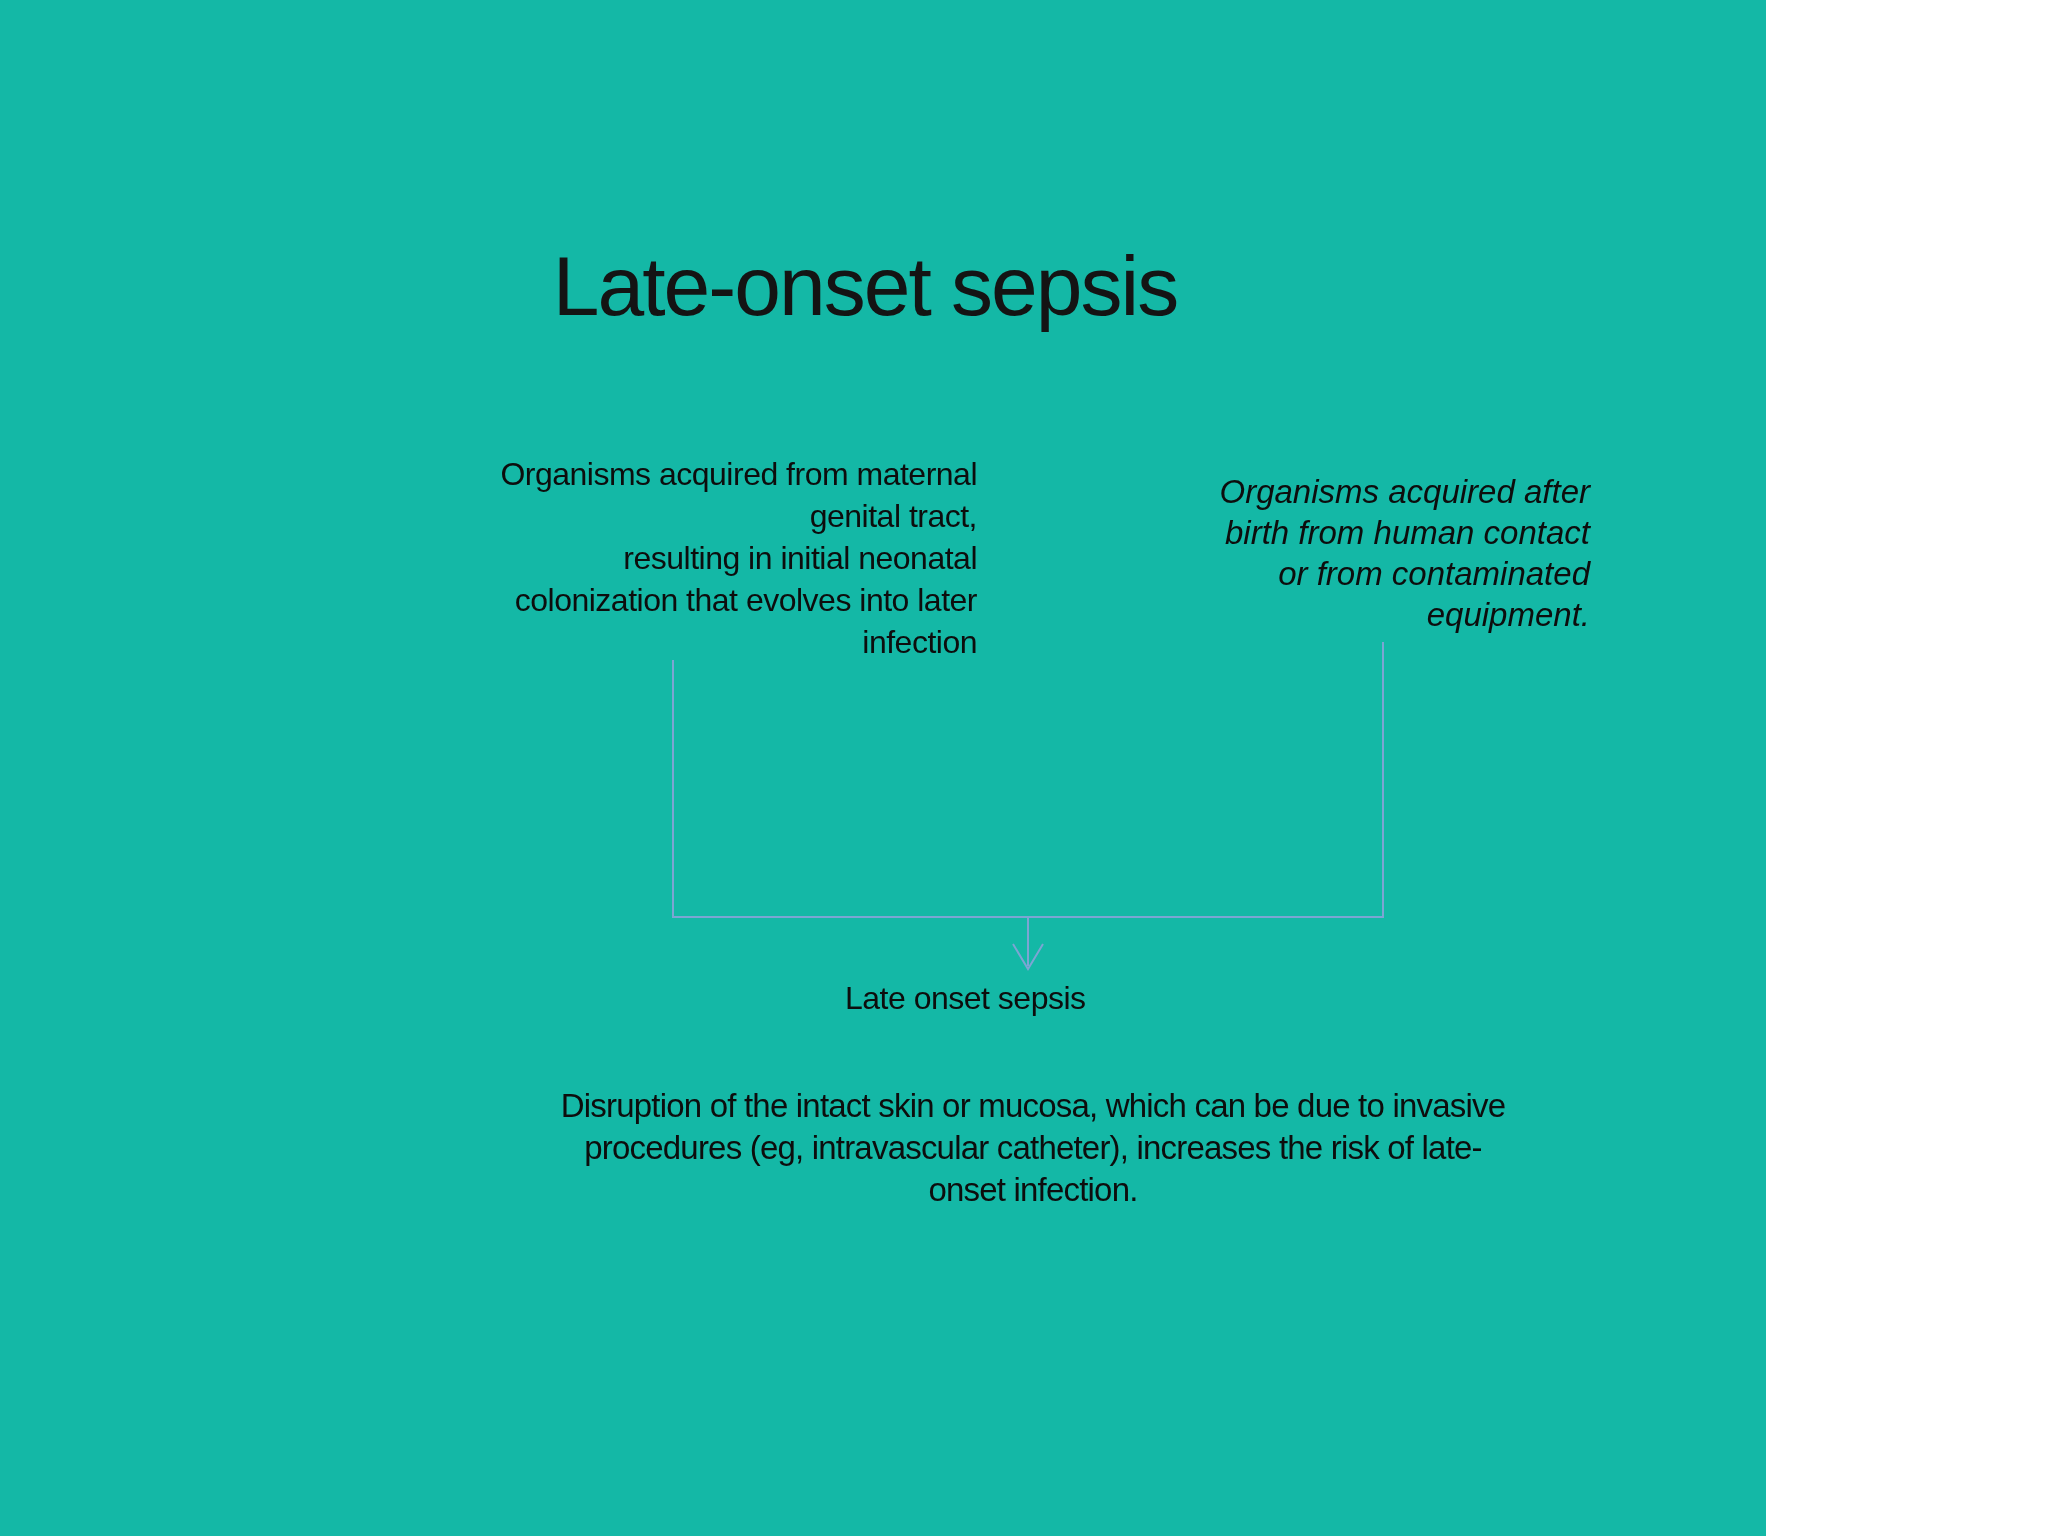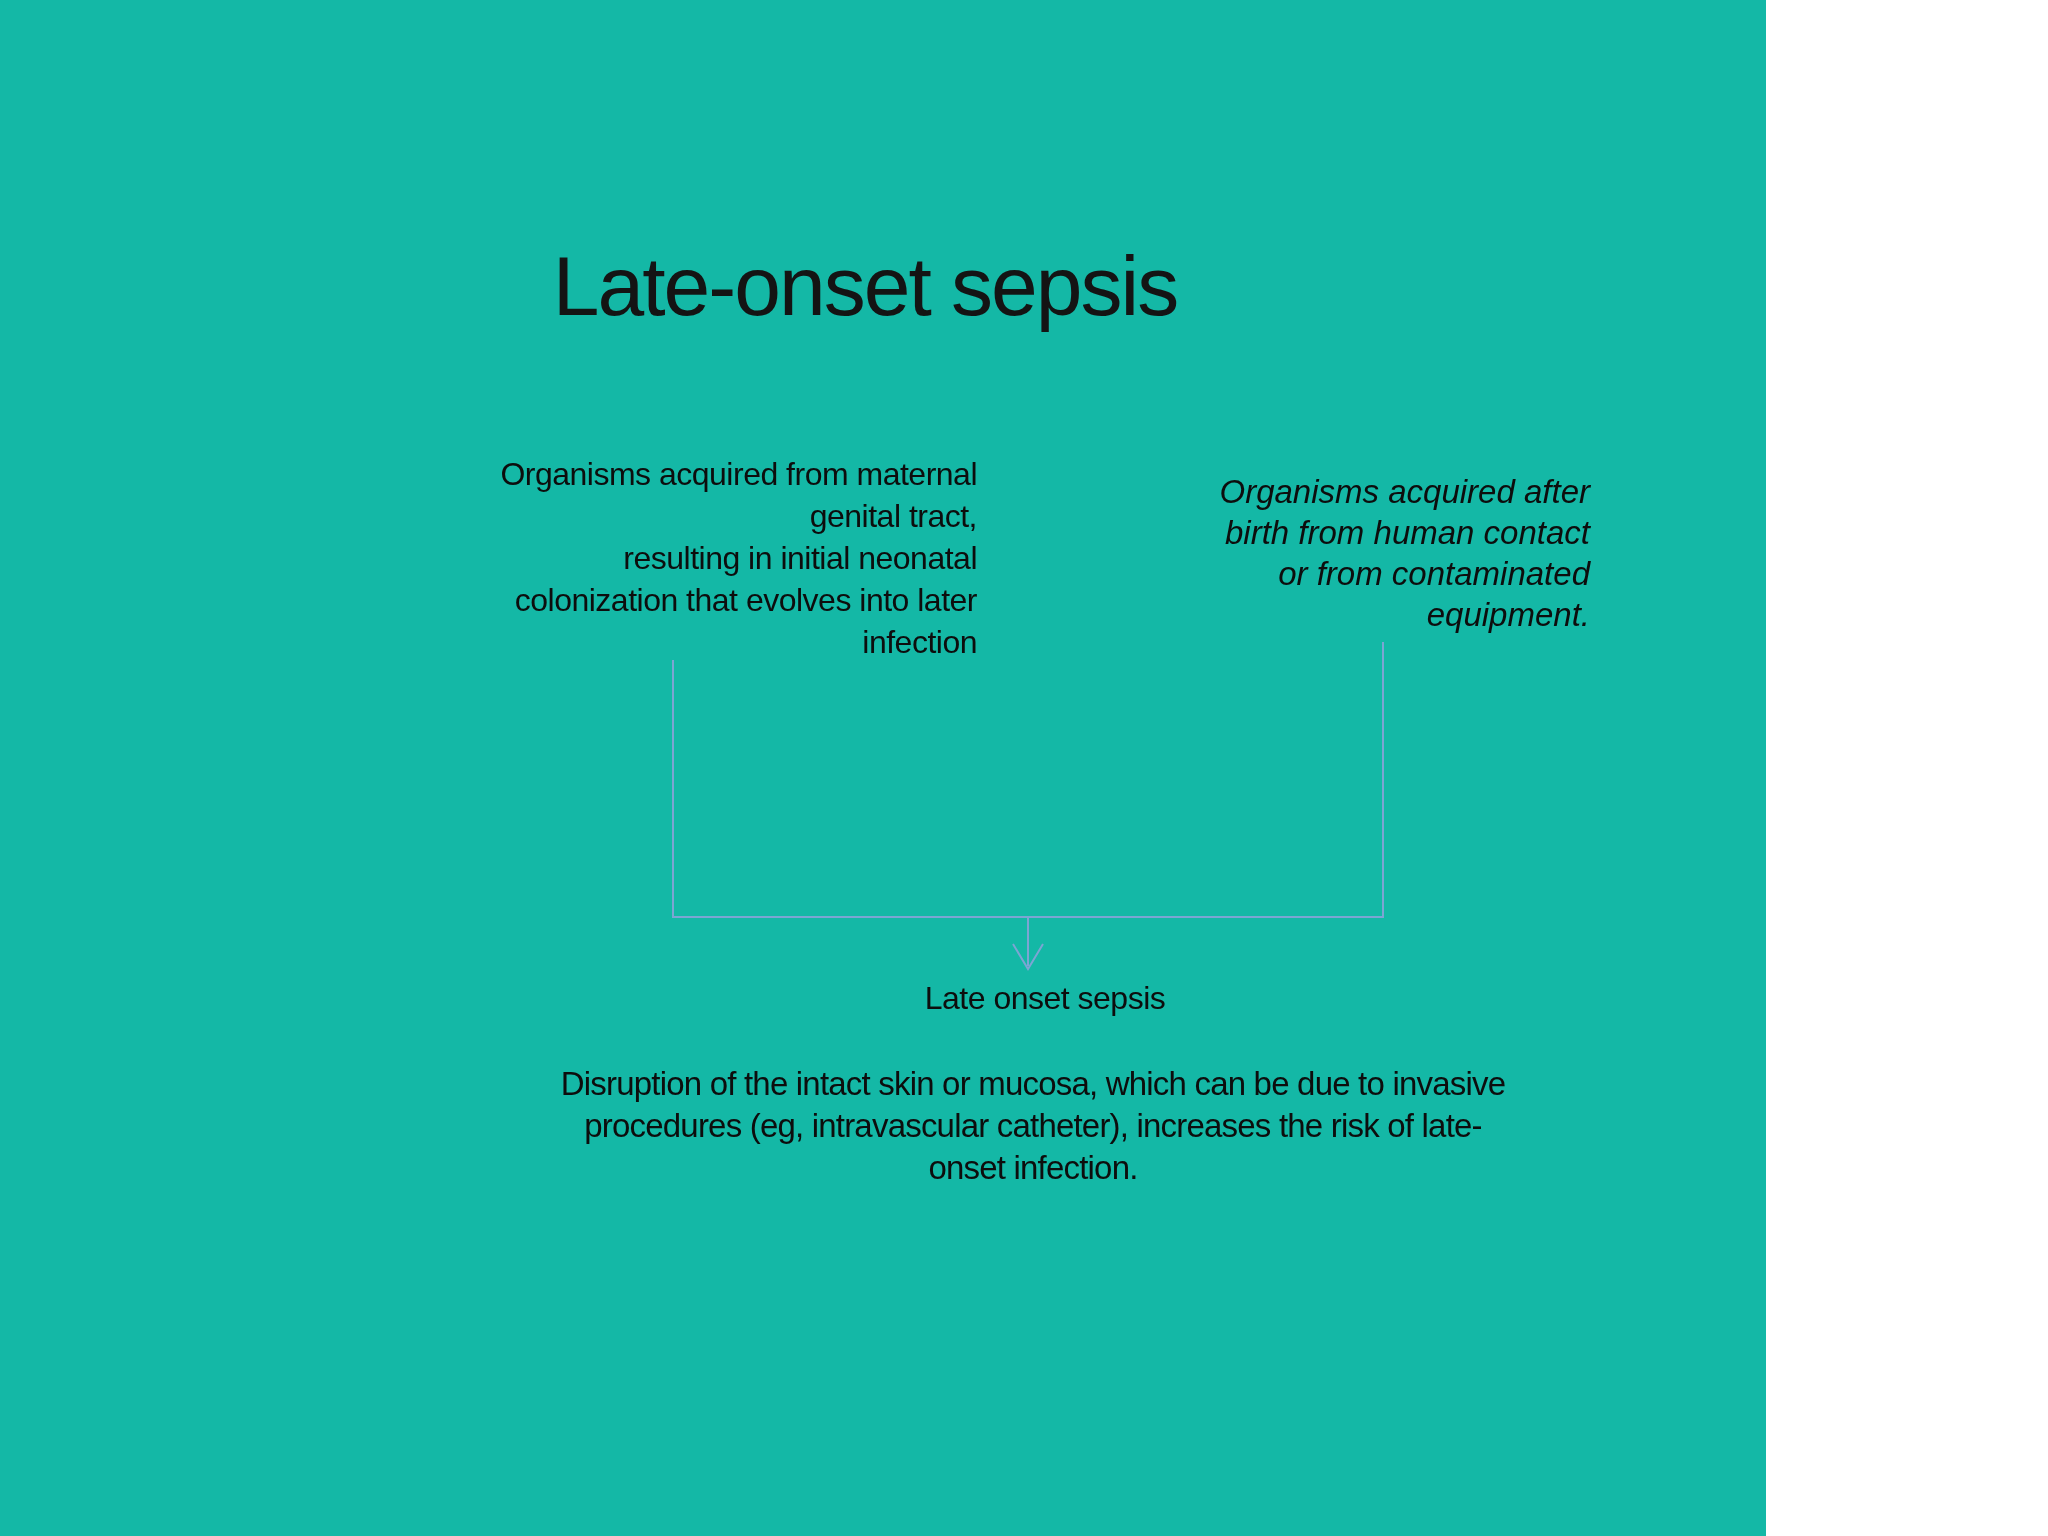--- a/index.html
+++ b/index.html
@@ -59,30 +59,30 @@
     left: 0;
     width: 2048px;
     height: 1536px;
     pointer-events: none;
   }
   .outcome-label {
     position: absolute;
     left: 845px;
     width: 400px;
     top: 977px;
-    text-align: center;
+    text-align: left;
     font-size: 32px;
     line-height: 42px;
     letter-spacing: -0.5px;
   }
   .note-text {
     position: absolute;
     left: 533px;
     width: 1000px;
-    top: 1063px;
+    top: 1085px;
     text-align: center;
     white-space: pre-line;
     font-size: 33px;
     line-height: 42px;
     letter-spacing: -0.8px;
   }
 </style>
 </head>
 <body>
 

